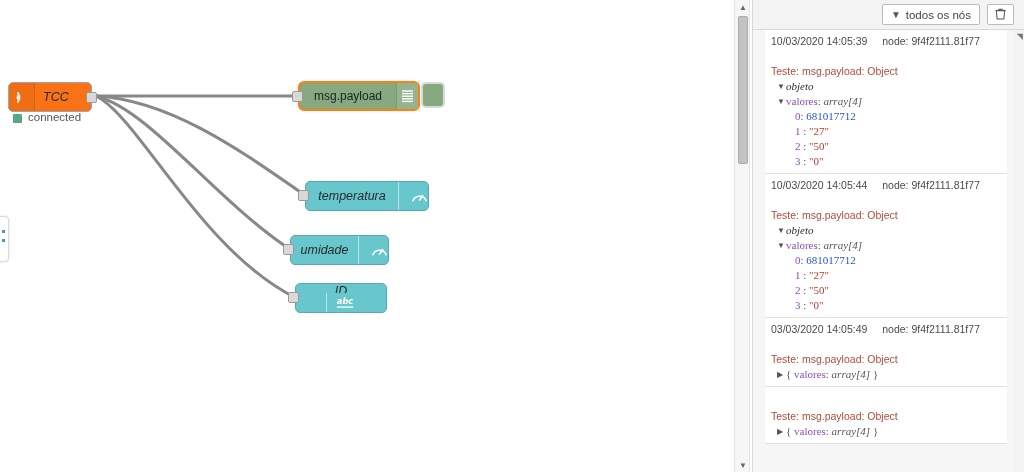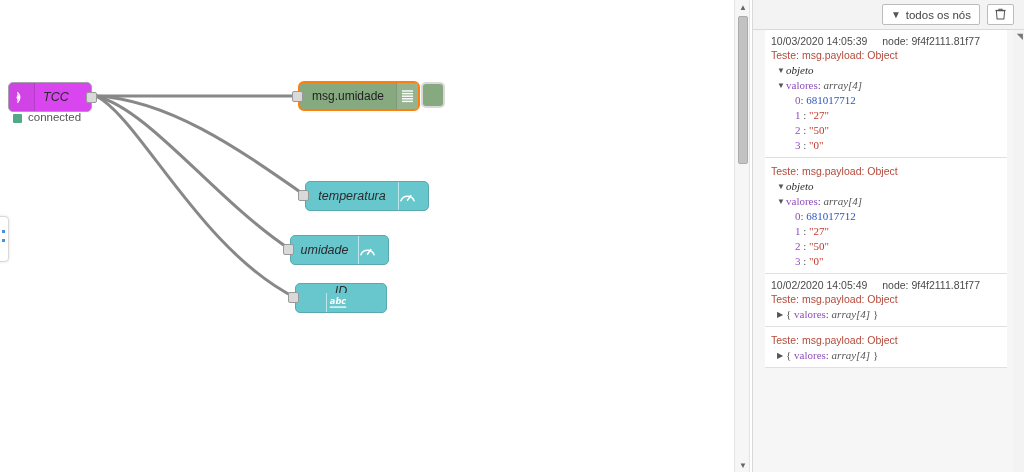--- a/index.html
+++ b/index.html
@@ -57,21 +57,21 @@
     flex: 1 1 auto;
     text-align: center;
     padding: 0 7px;
     white-space: nowrap;
     overflow: hidden;
   }
 
   
   #node-tcc {
     left: 8px; top: 82px; width: 84px;
-    background: #d946ef;
+    background: #f97316;
     border-color: #a9a0ae;
   }
   #node-tcc .icon-box {
     width: 26px; height: 100%;
     border-right: 1px solid rgba(0,0,0,.12);
     background: rgba(0,0,0,.04);
     border-radius: 4px 0 0 4px;
     display: flex; align-items: center; justify-content: center;
   }
   #node-tcc .label { text-align: left; padding-left: 8px; }
@@ -92,21 +92,21 @@
   }
 
   
   .node.teal {
     background: #68c6cd;
     border-color: #5aa9b0;
   }
   .node.teal .icon-box {
     width: 30px; height: 100%;
     border-left: 1px solid rgba(255,255,255,.55);
-    display: flex; align-items: center; justify-content: flex-start;
+    display: flex; align-items: center; justify-content: flex-end;
   }
   #node-temperatura { left: 305px; top: 181px; width: 124px; }
   #node-umidade     { left: 290px; top: 235px; width: 99px; }
   #node-id          { left: 295px; top: 283px; width: 92px; flex-direction: column; }
 
   
   .port {
     position: absolute;
     width: 11px; height: 11px;
     background: #d9d9d9;
@@ -192,21 +192,21 @@
   }
   .msg-head {
     color: #4a4a4a;
     font-size: 10.5px;
     white-space: nowrap;
   }
   .msg-head .node-id { margin-left: 12px; }
   .msg-topic {
     color: #b34a3a;
     font-size: 10.5px;
-    margin-top: 2px;
+    margin-top: 18px;
     white-space: nowrap;
   }
   .mono {
     font-family: "DejaVu Sans Mono", "Liberation Mono", monospace;
     font-size: 11px;
   }
   .obj-row { margin-top: 3px; white-space: nowrap; font-family: Liberation Serif, serif; }
   .twisty {
     display: inline-block;
     width: 9px;
@@ -272,21 +272,21 @@
       <div class="label">TCC</div>
       <div class="port" style="right:-6px; top:9px;"></div>
     </div>
 
     <div id="tcc-status">
       <span class="dot"></span>
       <span>connected</span>
     </div>
 
     <div class="node" id="node-debug">
-      <div class="label">msg.umidade</div>
+      <div class="label">msg.payload</div>
       <div class="icon-box">
         <svg width="13" height="14" viewBox="0 0 13 14">
           <g stroke="#ffffff" stroke-width="1.4">
             <line x1="1" y1="2" x2="12" y2="2"></line>
             <line x1="1" y1="4.6" x2="12" y2="4.6"></line>
             <line x1="1" y1="7.2" x2="12" y2="7.2"></line>
             <line x1="1" y1="9.8" x2="12" y2="9.8"></line>
             <line x1="1" y1="12.4" x2="12" y2="12.4"></line>
           </g>
         </svg>
@@ -375,20 +375,24 @@
         </div>
         <div class="obj-row mono indent2">
           <span class="idx">2</span><span class="brace"> : </span><span class="v-str">"50"</span>
         </div>
         <div class="obj-row mono indent2">
           <span class="idx">3</span><span class="brace"> : </span><span class="v-str">"0"</span>
         </div>
       </div>
 
       <div class="debug-msg">
+        <div class="msg-head">
+          <span>10/03/2020 14:05:44</span>
+          <span class="node-id">node: 9f4f2111.81f77</span>
+        </div>
         <div class="msg-topic">Teste: msg.payload: Object</div>
         <div class="obj-row mono indent1">
           <span class="twisty">▼</span><span class="k-italic">objeto</span>
         </div>
         <div class="obj-row mono indent1">
           <span class="twisty">▼</span><span class="k-prop">valores</span><span class="brace">: </span><span class="v-type">array[4]</span>
         </div>
         <div class="obj-row mono indent2">
           <span class="idx">0</span><span class="brace">: </span><span class="v-num">681017712</span>
         </div>
@@ -398,21 +402,21 @@
         <div class="obj-row mono indent2">
           <span class="idx">2</span><span class="brace"> : </span><span class="v-str">"50"</span>
         </div>
         <div class="obj-row mono indent2">
           <span class="idx">3</span><span class="brace"> : </span><span class="v-str">"0"</span>
         </div>
       </div>
 
       <div class="debug-msg">
         <div class="msg-head">
-          <span>10/02/2020 14:05:49</span>
+          <span>03/03/2020 14:05:49</span>
           <span class="node-id">node: 9f4f2111.81f77</span>
         </div>
         <div class="msg-topic">Teste: msg.payload: Object</div>
         <div class="obj-row mono indent1">
           <span class="twisty">▶</span><span class="brace">{ </span><span class="k-prop">valores</span><span class="brace">: </span><span class="v-type">array[4]</span><span class="brace"> }</span>
         </div>
       </div>
 
       <div class="debug-msg">
         <div class="msg-topic">Teste: msg.payload: Object</div>

